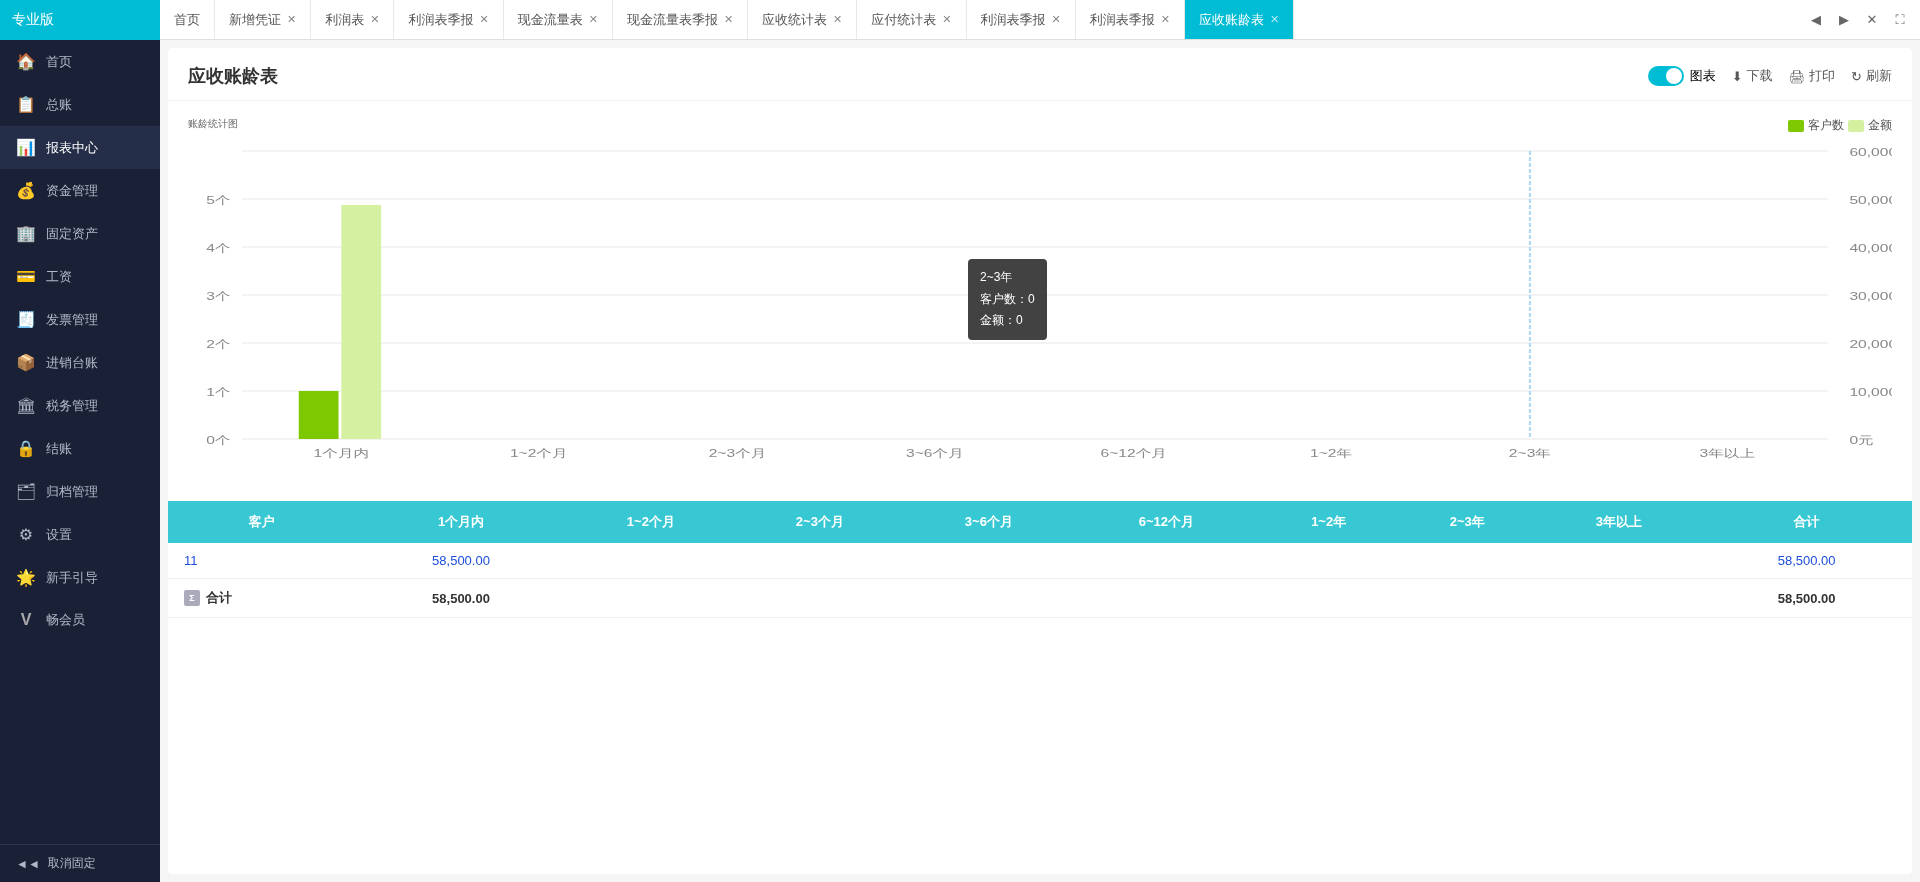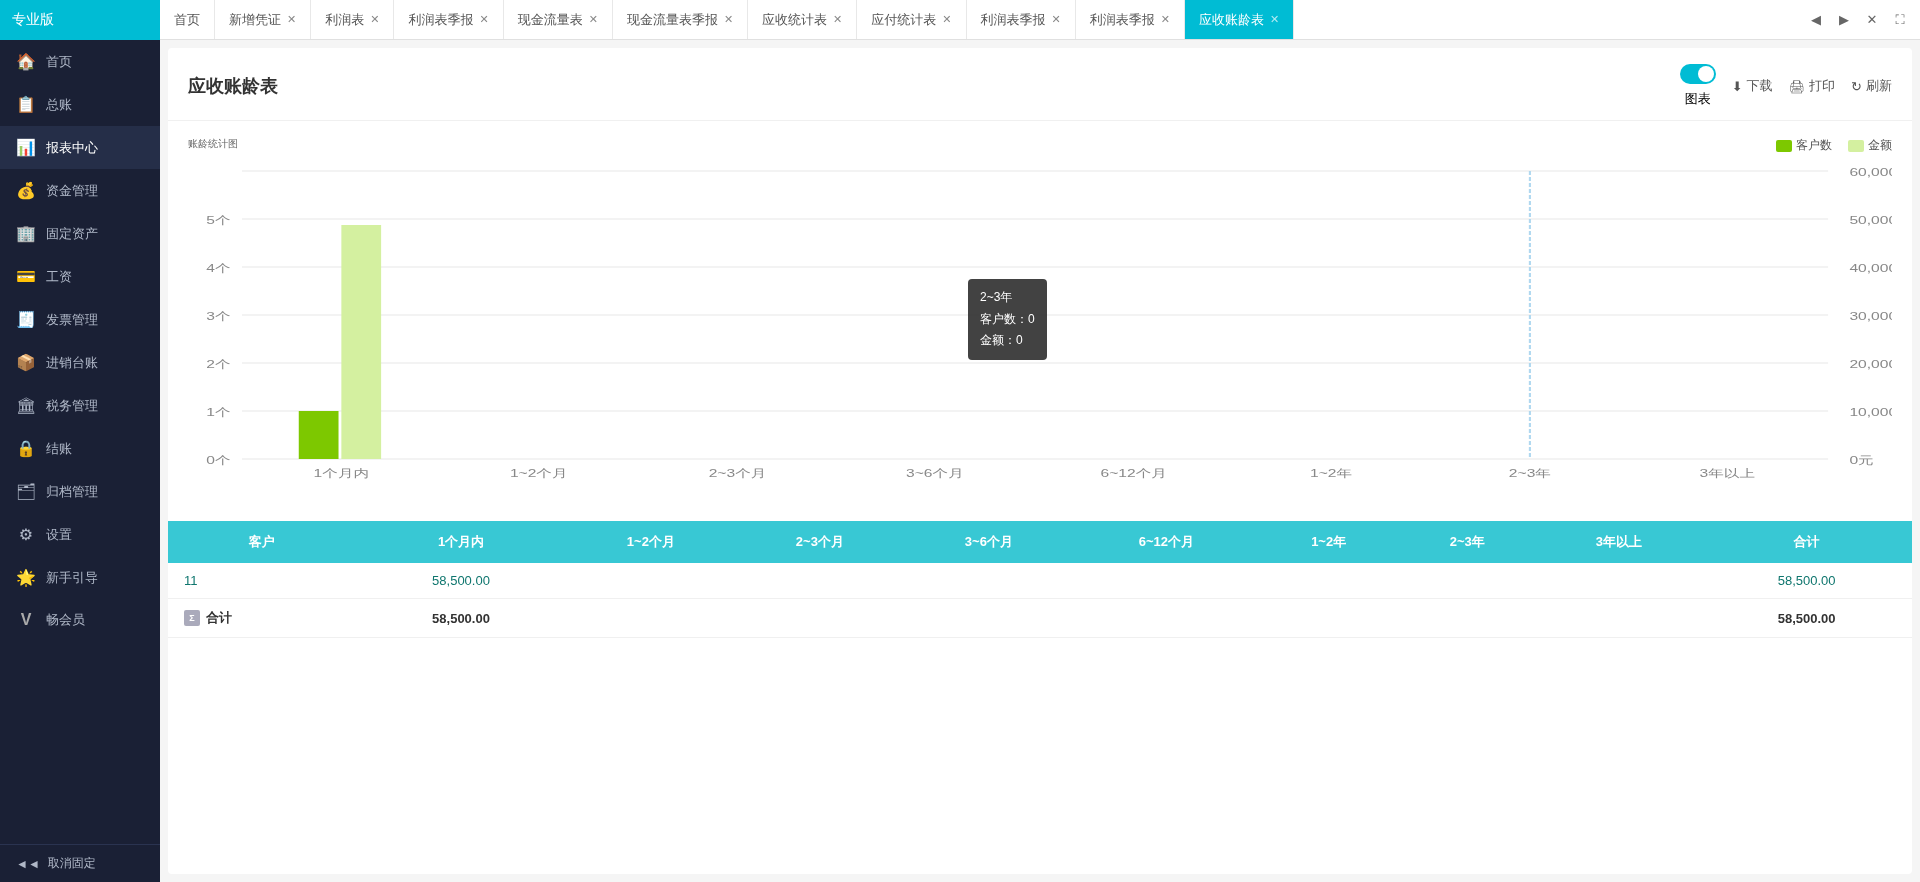--- a/index.html
+++ b/index.html
@@ -127,21 +127,20 @@
     }
     .header-actions {
       display: flex;
       align-items: center;
       gap: 16px;
     }
     .toggle-wrap {
       display: flex;
       align-items: center;
       gap: 6px;
-      flex-direction: column;
     }
     .toggle {
       width: 36px;
       height: 20px;
       background: #00bcd4;
       border-radius: 10px;
       position: relative;
       cursor: pointer;
     }
     .toggle::after {
@@ -172,21 +171,21 @@
     .chart-title {
       font-size: 10px;
       color: #666;
       margin-bottom: 8px;
     }
     .chart-legend {
       position: absolute;
       top: 16px;
       right: 20px;
       display: flex;
-      gap: 16px;
+      gap: 4px;
       font-size: 12px;
       color: #555;
     }
     .legend-item {
       display: flex;
       align-items: center;
       gap: 4px;
     }
     .legend-color {
       width: 16px;
@@ -215,21 +214,21 @@
       padding: 12px 12px;
       font-weight: bold;
       text-align: center;
     }
     .data-table tbody tr {
       border-bottom: 1px solid #f0f0f0;
     }
     .data-table tbody td {
       padding: 10px 16px;
       text-align: center;
-      color: #0f766e;
+      color: #1d4ed8;
     }
     .data-table tbody td:first-child {
       text-align: left;
     }
     .data-table .total-row td {
       font-weight: bold;
       color: #333;
     }
     .total-row td:first-child {
       display: flex;

